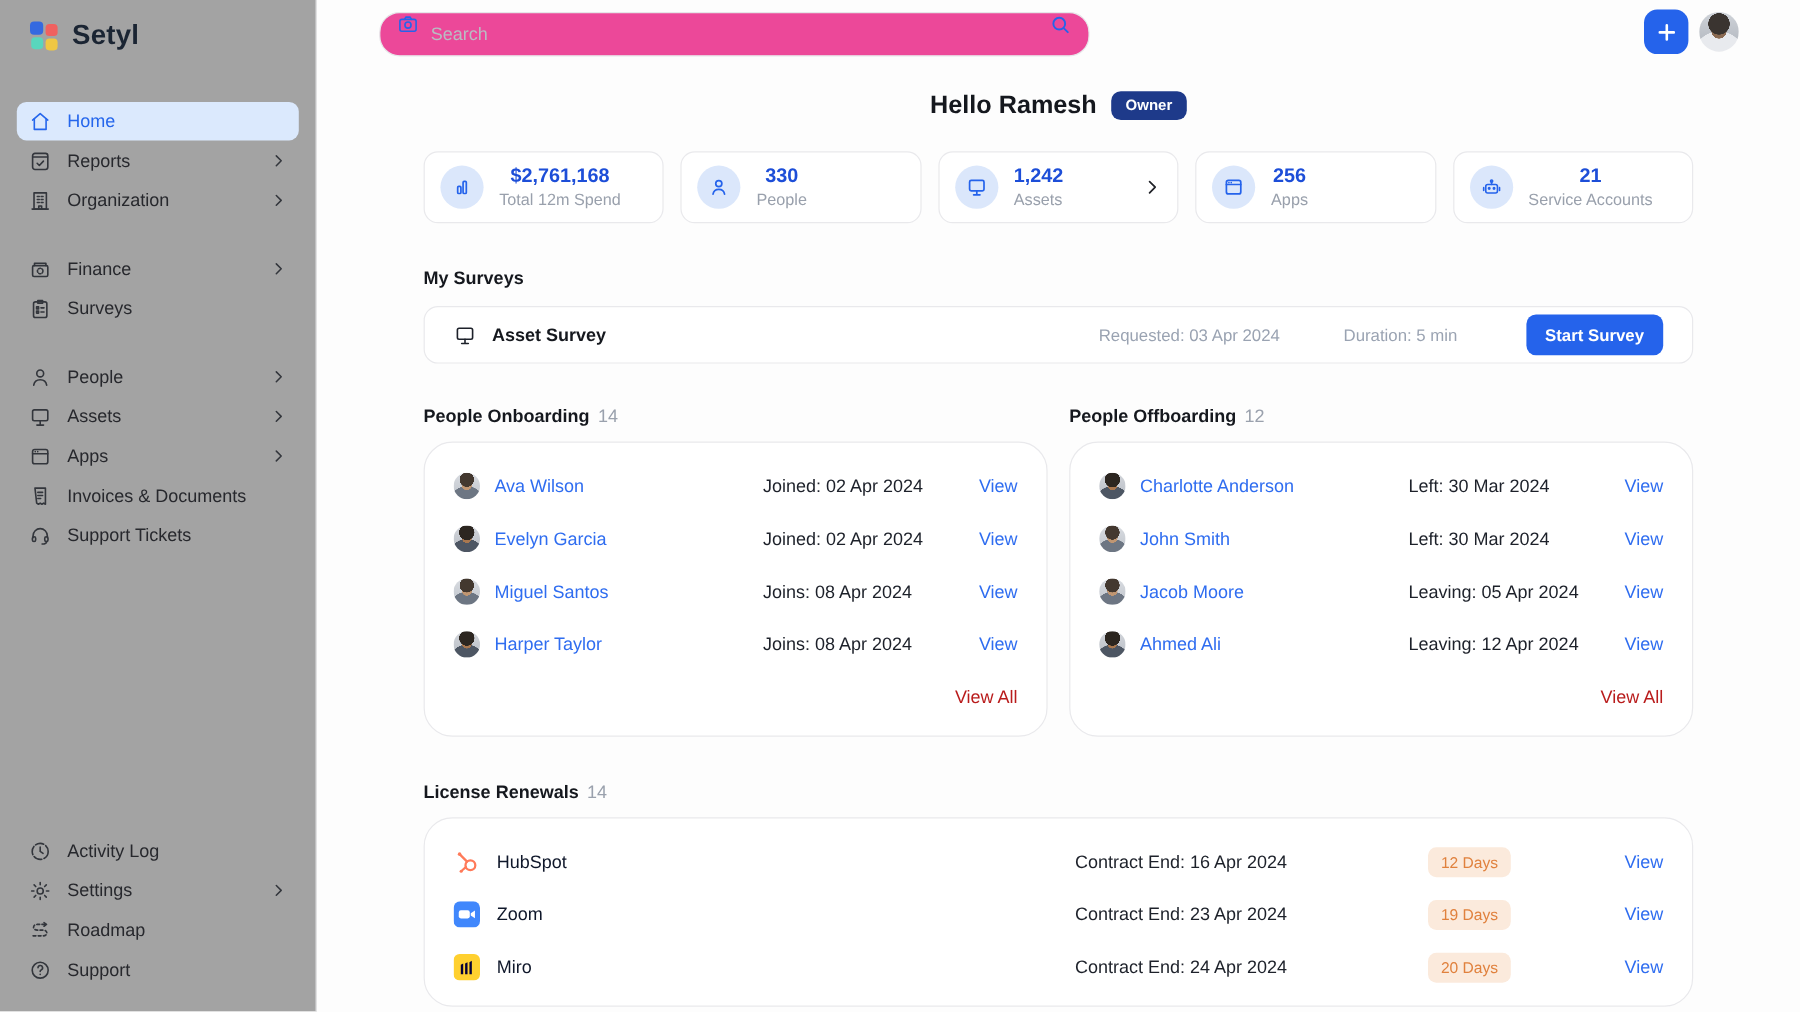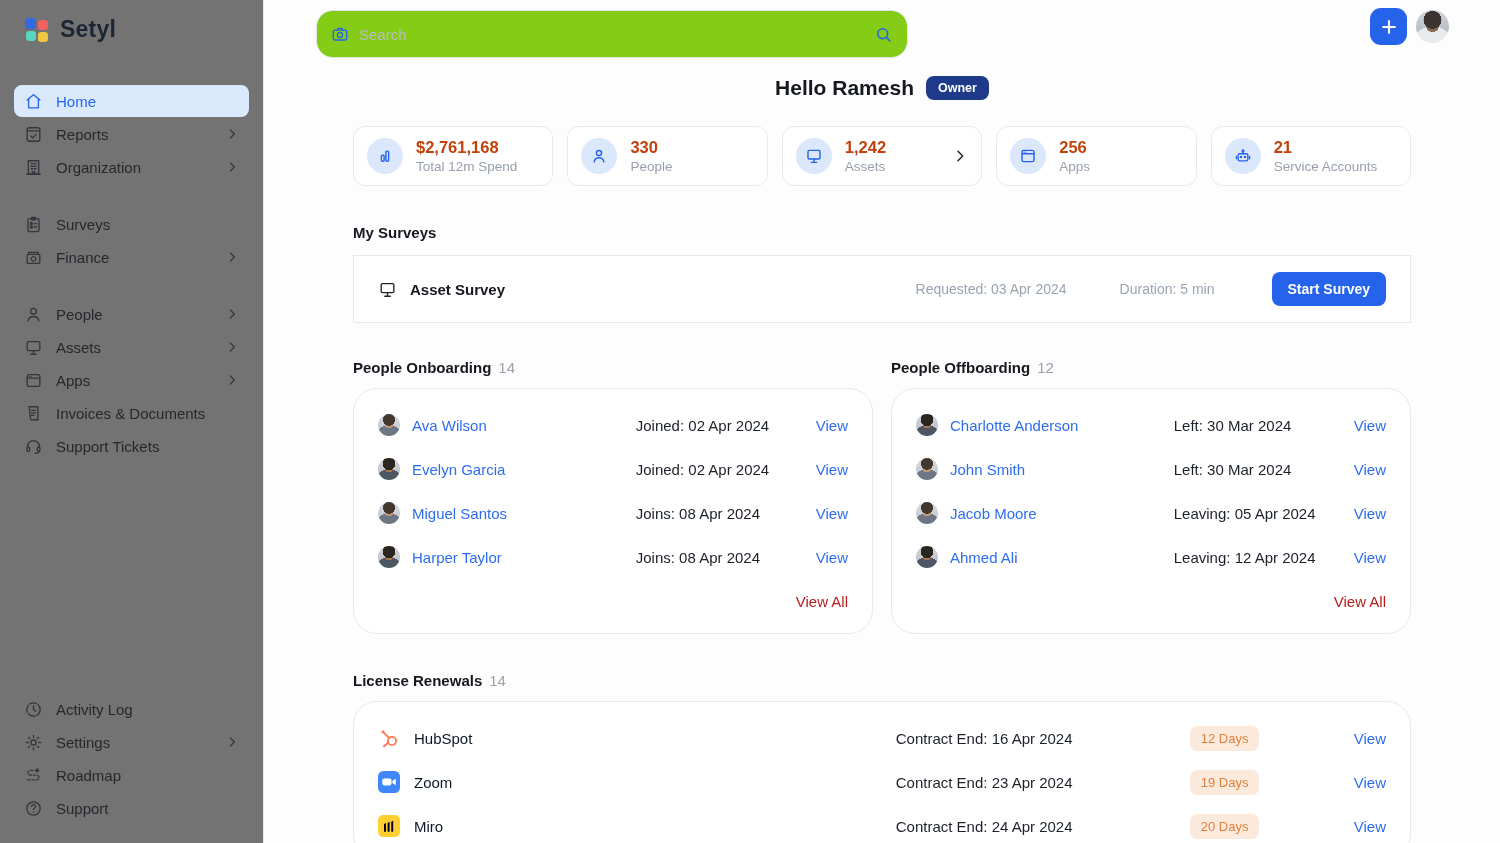--- a/index.html
+++ b/index.html
@@ -11,43 +11,43 @@
     display: flex;
   }
   svg { display: block; }
 
   
   .sidebar {
     width: 264px; min-width: 264px; height: 843px;
     border-right: 1px solid #ebebed;
     padding: 16px 14px 18px;
     display: flex; flex-direction: column;
-    background: #737373;
+    background: #a3a3a3;
   }
   .logo-row { display: flex; align-items: center; gap: 9px; padding-left: 10px; margin-bottom: 42px; }
   .logo-text { font-size: 23px; font-weight: 700; color: #1b2533; letter-spacing: .2px; }
   .nav-group { margin-bottom: 24px; }
   .nav-group.bottom { margin-top: auto; margin-bottom: 0; }
   .nav-item {
     display: flex; align-items: center; gap: 13px;
     height: 32px; padding: 0 10px; border-radius: 8px;
     font-size: 15px; color: #27282d; cursor: pointer; margin-bottom: 1px;
   }
   .nav-item svg { color: #33363c; flex: none; }
   .nav-item .chev { margin-left: auto; color: #55585f; }
   .nav-item.active { background: #dbe9fd; color: #2566ec; }
   .nav-item.active svg { color: #2566ec; }
 
   
   .main { flex: 1; position: relative; height: 843px; overflow: hidden; }
   .search {
     position: absolute; top: 10px; left: 52px;
-    width: 592px; height: 48px;
-    border: 1px solid #e6e6e9; border-radius: 17px; background: #84cc16;
-    display: flex; align-items: center; gap: 10px; padding: 0 14px;
+    width: 592px; height: 37px;
+    border: 1px solid #e6e6e9; border-radius: 17px; background: #ec4899;
+    display: flex; gap: 10px; padding: 0 14px;
   }
   .search input { border: none; outline: none; flex: 1; font-size: 15px; color: #333; font-family: inherit; background: transparent; }
   .search input::placeholder { color: #b9bcc3; }
   .plus-btn {
     position: absolute; top: 8px; right: 93px; width: 37px; height: 37px;
     background: #2563eb; border: none; border-radius: 11px;
     display: flex; align-items: center; justify-content: center; cursor: pointer;
   }
   .avatar-top {
     position: absolute; top: 10px; right: 51px; width: 33px; height: 33px; border-radius: 50%;
@@ -65,32 +65,32 @@
   .greeting h1 { font-size: 21px; font-weight: 700; color: #15181e; }
   .owner-badge { background: #1e3a8a; color: #fff; font-size: 12.5px; font-weight: 600; padding: 5px 12px; border-radius: 8px; }
 
   .stats { display: flex; gap: 14px; }
   .stat-card {
     flex: 1; height: 60px; background: #fff; border: 1px solid #e9e9ec; border-radius: 12px;
     display: flex; align-items: center; gap: 13px; padding: 0 13px; cursor: pointer;
   }
   .stat-icon { width: 36px; height: 36px; border-radius: 50%; background: #dbe7fb; color: #2563eb;
     display: flex; align-items: center; justify-content: center; flex: none; }
-  .stat-value { font-size: 16.5px; font-weight: 700; color: #c2410c; line-height: 1.2; }
+  .stat-value { font-size: 16.5px; font-weight: 700; color: #1d4ed8; line-height: 1.2; text-align: center; }
   .stat-label { font-size: 13.5px; color: #99a0ac; margin-top: 1px; white-space: nowrap; }
   .stat-chev { margin-left: auto; color: #212329; }
 
   .section-head { display: flex; align-items: baseline; gap: 7px; }
   .section-title { font-size: 15px; font-weight: 700; color: #15181e; }
   .section-count { font-size: 15px; color: #9aa1ad; }
 
   .surveys { margin-top: 38px; }
   .survey-card {
-    margin-top: 14px; background: #fff; border: 1px solid #e9e9ec; border-radius: 0;
-    height: 68px; display: flex; align-items: center; padding: 0 24px; gap: 13px;
+    margin-top: 14px; background: #fff; border: 1px solid #e9e9ec; border-radius: 12px;
+    height: 48px; display: flex; align-items: center; padding: 0 24px; gap: 13px;
   }
   .survey-name { font-size: 15px; font-weight: 700; color: #15181e; }
   .survey-meta { color: #9aa3b2; font-size: 14px; }
   .m-left-auto { margin-left: auto; }
   .m-left-40 { margin-left: 40px; }
   .btn-primary {
     margin-left: 44px; background: #2563eb; color: #fff; border: none; border-radius: 8px;
     font-size: 14px; font-weight: 600; padding: 9px 16px; cursor: pointer; font-family: inherit;
   }
 
@@ -179,44 +179,44 @@
             <path d="m9 5 7 7-7 7"></path>
           </svg>
         </span>
     </div>
   </nav>
 
   <nav class="nav-group">
     <div class="nav-item">
       <span>
           <svg width="19" height="19" viewBox="0 0 24 24" fill="none" stroke="currentColor" stroke-width="1.7" stroke-linecap="round" stroke-linejoin="round">
+            <rect x="4" y="8" width="16" height="11.5" rx="1.5"></rect>
+            <path d="M6 8V5.5h12V8"></path>
+            <circle cx="12" cy="13.7" r="2.9" stroke-dasharray="2.2 1.6"></circle>
+          </svg>
+        </span>
+      <span>Finance</span>
+      <span class="chev">
+          <svg width="14" height="14" viewBox="0 0 24 24" fill="none" stroke="currentColor" stroke-width="2.2" stroke-linecap="round" stroke-linejoin="round">
+            <path d="m9 5 7 7-7 7"></path>
+          </svg>
+        </span>
+    </div>
+    <div class="nav-item">
+      <span>
+          <svg width="19" height="19" viewBox="0 0 24 24" fill="none" stroke="currentColor" stroke-width="1.7" stroke-linecap="round" stroke-linejoin="round">
             <rect x="5" y="4.5" width="14" height="16.5" rx="2"></rect>
             <path d="M9.5 3h5v3h-5z"></path>
             <rect x="8.2" y="9.8" width="2.1" height="2.1"></rect>
             <path d="M12.8 10.8H16"></path>
             <rect x="8.2" y="14.2" width="2.1" height="2.1"></rect>
             <path d="M12.8 15.2H16"></path>
           </svg>
         </span>
       <span>Surveys</span>
-    </div>
-    <div class="nav-item">
-      <span>
-          <svg width="19" height="19" viewBox="0 0 24 24" fill="none" stroke="currentColor" stroke-width="1.7" stroke-linecap="round" stroke-linejoin="round">
-            <rect x="4" y="8" width="16" height="11.5" rx="1.5"></rect>
-            <path d="M6 8V5.5h12V8"></path>
-            <circle cx="12" cy="13.7" r="2.9" stroke-dasharray="2.2 1.6"></circle>
-          </svg>
-        </span>
-      <span>Finance</span>
-      <span class="chev">
-          <svg width="14" height="14" viewBox="0 0 24 24" fill="none" stroke="currentColor" stroke-width="2.2" stroke-linecap="round" stroke-linejoin="round">
-            <path d="m9 5 7 7-7 7"></path>
-          </svg>
-        </span>
     </div>
   </nav>
 
   <nav class="nav-group">
     <div class="nav-item">
       <span>
           <svg width="19" height="19" viewBox="0 0 24 24" fill="none" stroke="currentColor" stroke-width="1.7" stroke-linecap="round" stroke-linejoin="round">
             <circle cx="12" cy="7.8" r="3.6"></circle>
             <path d="M5.2 20.2c.5-3.6 3.2-5.7 6.8-5.7s6.3 2.1 6.8 5.7"></path>
           </svg>

